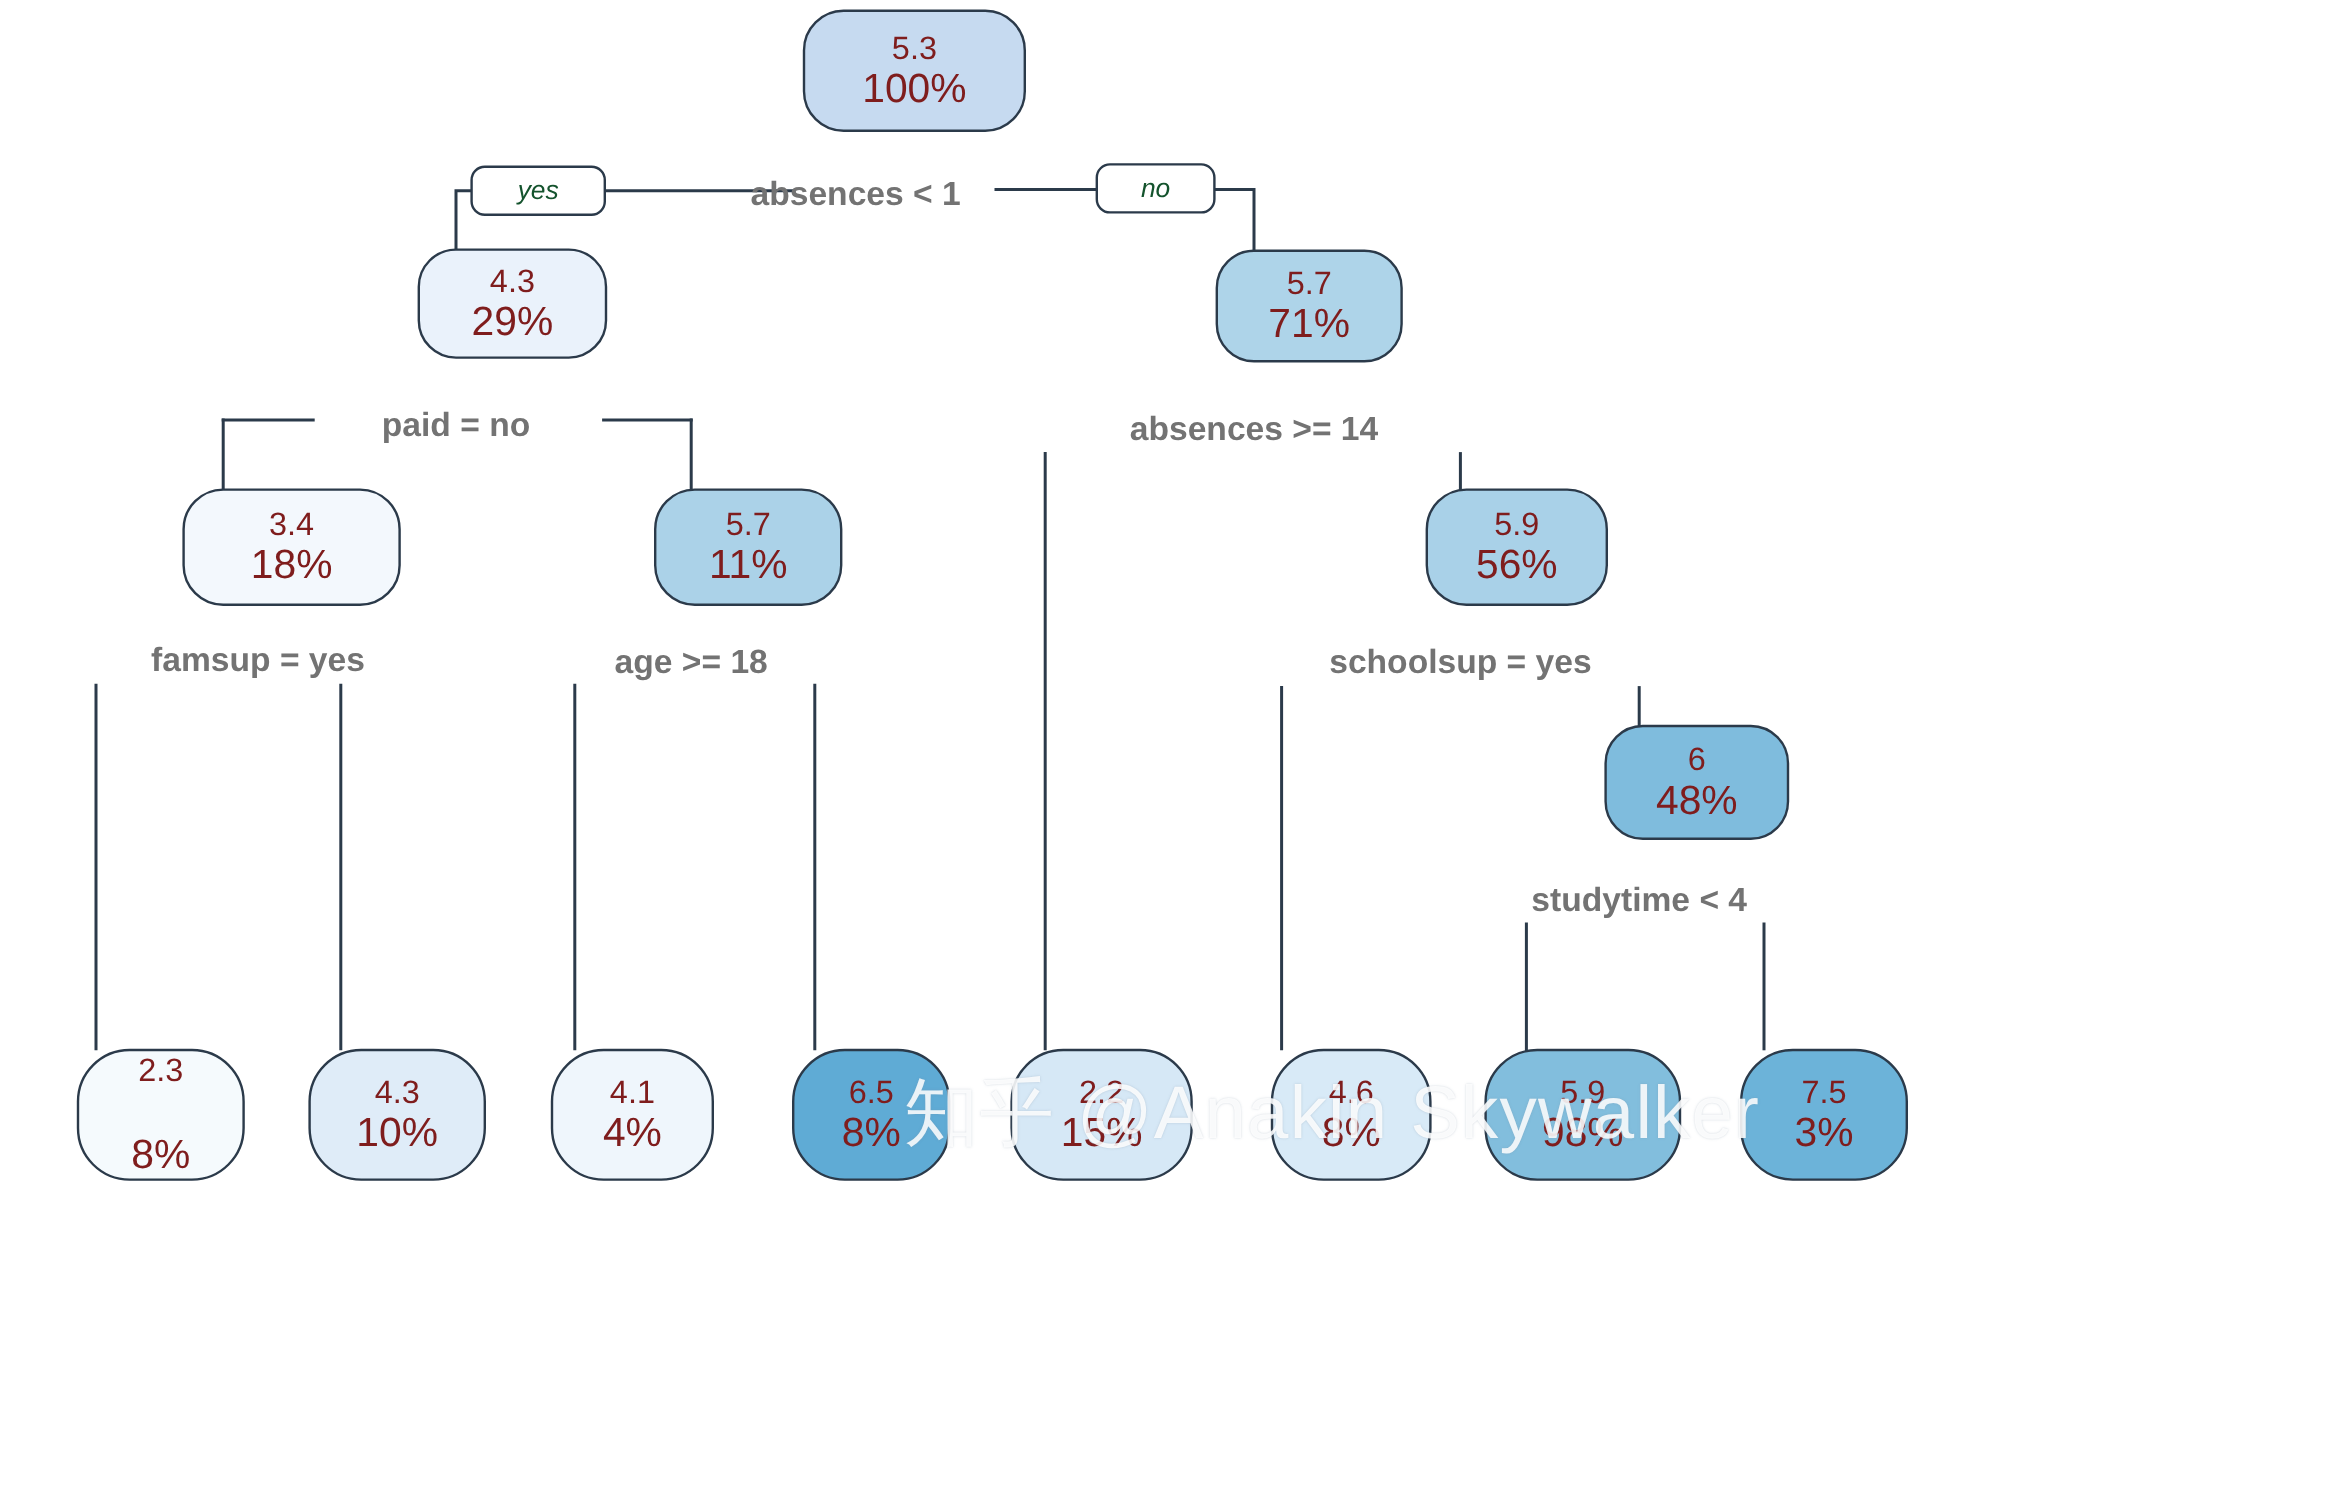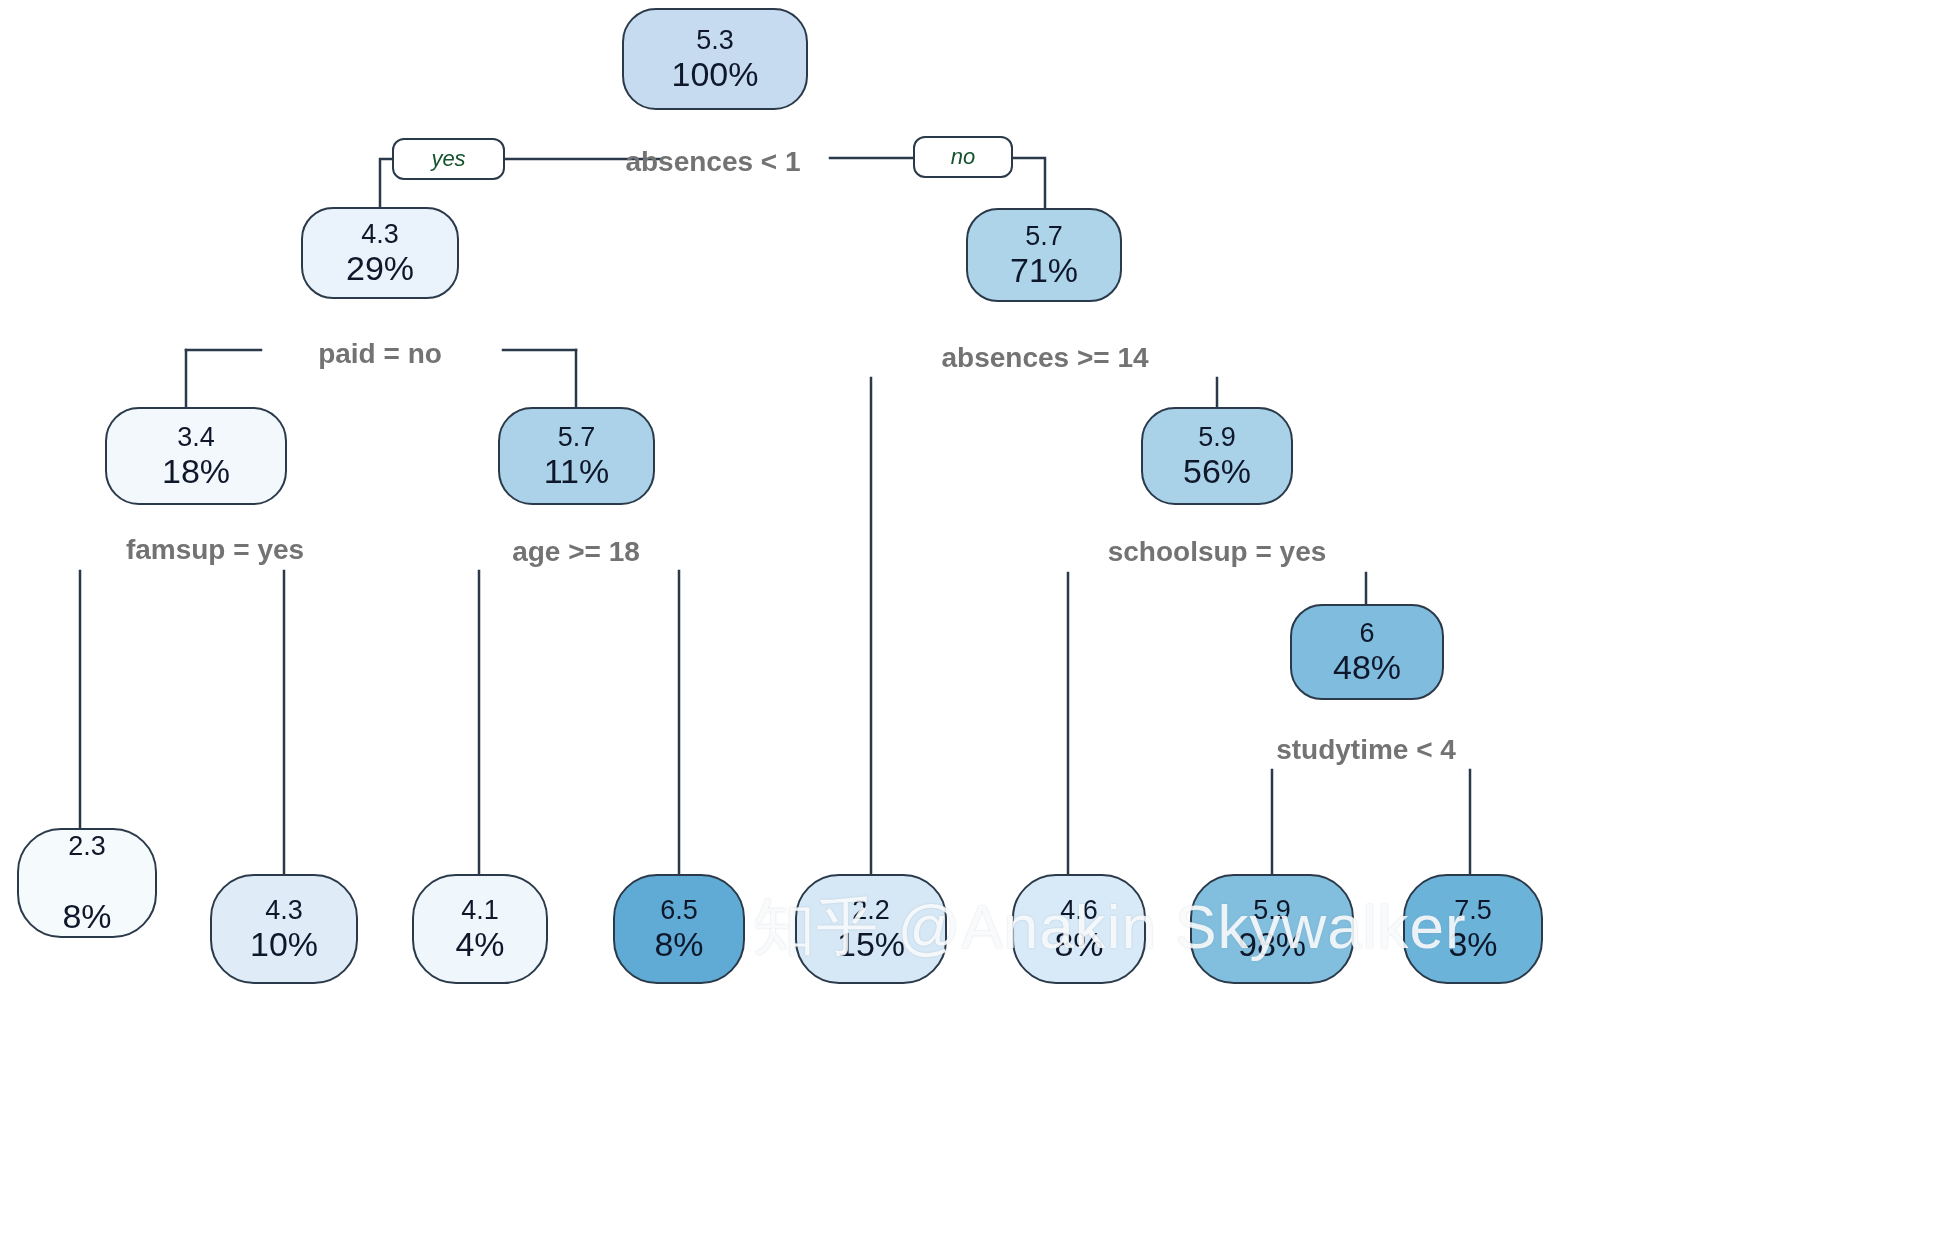--- a/index.html
+++ b/index.html
@@ -1,21 +1,21 @@
 <!DOCTYPE html>
 <html><head>
 <meta charset="utf-8">
 <style>
   html,body{margin:0;padding:0;background:#ffffff;}
   body{width:1955px;height:1244px;position:relative;overflow:hidden;
        font-family:"Liberation Sans","DejaVu Sans",sans-serif;}
   #tree-canvas{position:absolute;inset:0;width:1955px;height:1244px;}
   .node{position:absolute;box-sizing:border-box;border:2px solid #2b3a4a;
         display:flex;flex-direction:column;align-items:center;justify-content:center;
-        color:#0f172a;line-height:1.12;}
+        color:#7f1d1d;line-height:1.12;margin-left:47px;}
   .node .v1{font-size:27px;}
   .node .v2{font-size:34px;}
   .split-label{position:absolute;font-size:28px;font-weight:bold;color:#737373;
                white-space:nowrap;transform:translateX(-50%);}
   .yn-box{position:absolute;box-sizing:border-box;border:2px solid #2b3a4a;
           background:#ffffff;border-radius:12px;display:flex;align-items:center;
           justify-content:center;font-style:italic;font-size:22px;color:#14532d;}
   .watermark{position:absolute;color:rgba(255,255,255,0.86);font-size:62px;
              white-space:nowrap;letter-spacing:1px;pointer-events:none;
              text-shadow:0 0 2px rgba(120,140,160,0.35);}
@@ -76,21 +76,21 @@
       <span class="v2">11%</span>
     </div>
     <div class="node" style="left: 1141px; top: 407px; width: 152px; height: 98px; border-radius: 34px; background: rgb(169, 209, 232);">
       <span class="v1">5.9</span>
       <span class="v2">56%</span>
     </div>
     <div class="node" style="left: 1290px; top: 604px; width: 154px; height: 96px; border-radius: 32px; background: rgb(127, 188, 221);">
       <span class="v1">6</span>
       <span class="v2">48%</span>
     </div>
-    <div class="node" style="left: 17px; top: 828px; width: 140px; height: 110px; border-radius: 44px; background: rgb(245, 250, 253); gap: 36px;">
+    <div class="node" style="left: 17px; top: 874px; width: 140px; height: 110px; border-radius: 44px; background: rgb(245, 250, 253); gap: 36px;">
       <span class="v1">2.3</span>
       <span class="v2">8%</span>
     </div>
     <div class="node" style="left: 210px; top: 874px; width: 148px; height: 110px; border-radius: 44px; background: rgb(223, 236, 248);">
       <span class="v1">4.3</span>
       <span class="v2">10%</span>
     </div>
     <div class="node" style="left: 412px; top: 874px; width: 136px; height: 110px; border-radius: 44px; background: rgb(239, 246, 252);">
       <span class="v1">4.1</span>
       <span class="v2">4%</span>

